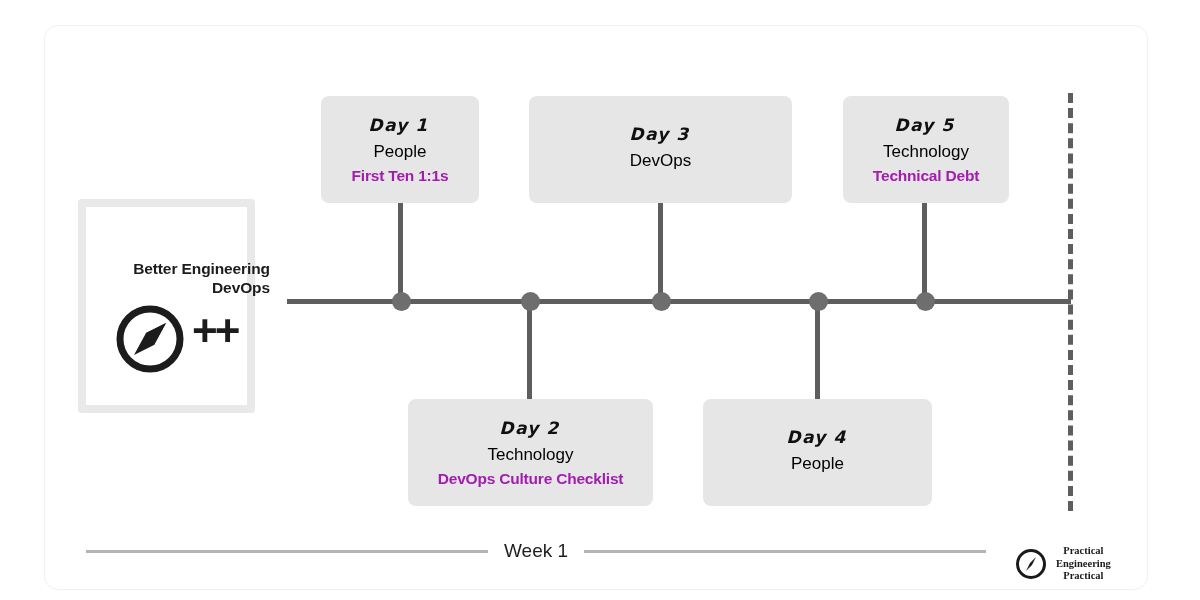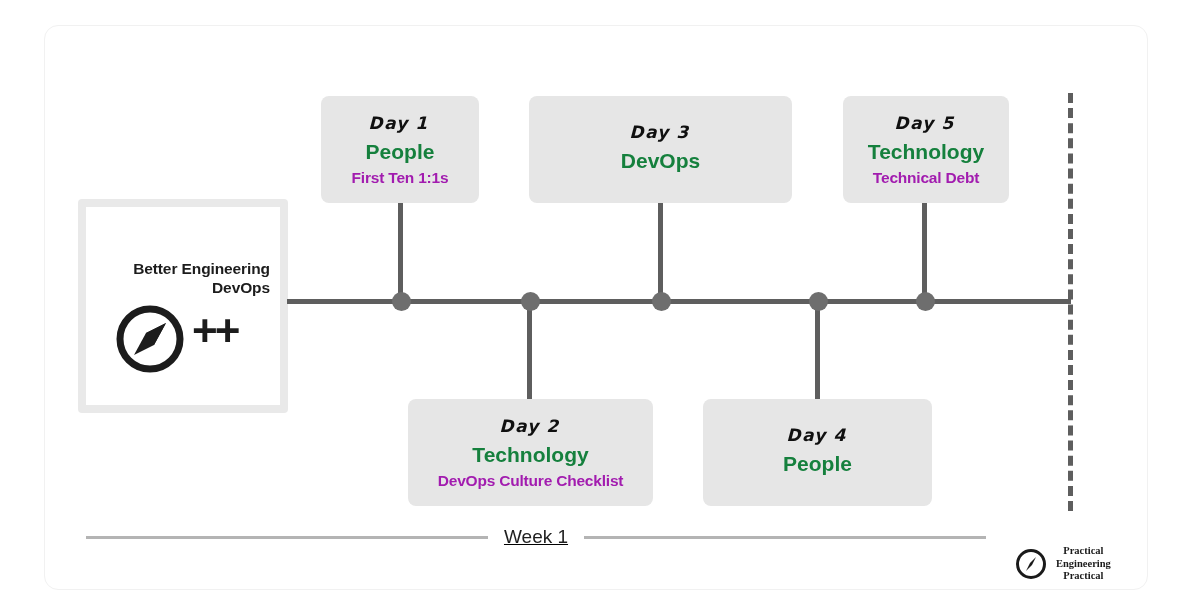--- a/index.html
+++ b/index.html
@@ -13,21 +13,21 @@
 
   
   .frame{
     position:absolute;left:44px;top:25px;width:1104px;height:565px;
     border:1px solid #f1f1f1;border-radius:14px;background:transparent;
     box-sizing:border-box;
   }
 
   
   .brandbox{
-    position:absolute;left:78px;top:199px;width:210px;height:214px;
+    position:absolute;left:78px;top:199px;width:177px;height:214px;
     background:#e9e9e9;border-radius:4px;box-sizing:border-box;padding:8px;
   }
   .brandbox-inner{
     width:100%;height:100%;background:#ffffff;box-sizing:border-box;
     position:relative;
   }
   .brand-title{
     position:absolute;left:10px;top:52px;width:174px;
     text-align:right;
     font-size:15.5px;font-weight:bold;color:#1c1c1c;line-height:1.25;
@@ -69,30 +69,30 @@
     display:flex;flex-direction:column;align-items:center;justify-content:center;
   }
   .card-day{
     font-family:"DejaVu Sans",sans-serif;
     font-style:italic;font-weight:bold;
     font-size:17px;color:#101010;letter-spacing:1.2px;
     margin-bottom:7px;
     transform:skewX(-4deg);
   }
   .card-cat{
-    font-size:21px;color:#15803d;font-weight:bold;margin-bottom:5px;
+    font-size:17px;color:#000000;font-weight:normal;margin-bottom:5px;
   }
   .card-title{
     font-size:15.5px;color:#a21caf;font-weight:bold;letter-spacing:-0.2px;
   }
 
   
   .week-wrap{
-    position:absolute;left:86px;top:522px;width:900px;height:30px;
-    display:flex;align-items:center;text-decoration:underline;
+    position:absolute;left:86px;top:536px;width:900px;height:30px;
+    display:flex;align-items:center;
   }
   .week-line{flex:1 1 auto;height:3px;background:#b4b4b4;}
   .week-label{
     padding:0 16px;font-size:19px;color:#1f1f1f;white-space:nowrap;
   }
 
   
   .pem{
     position:absolute;left:1015px;top:543px;width:120px;height:42px;
     display:flex;align-items:center;gap:9px;text-align:center;

